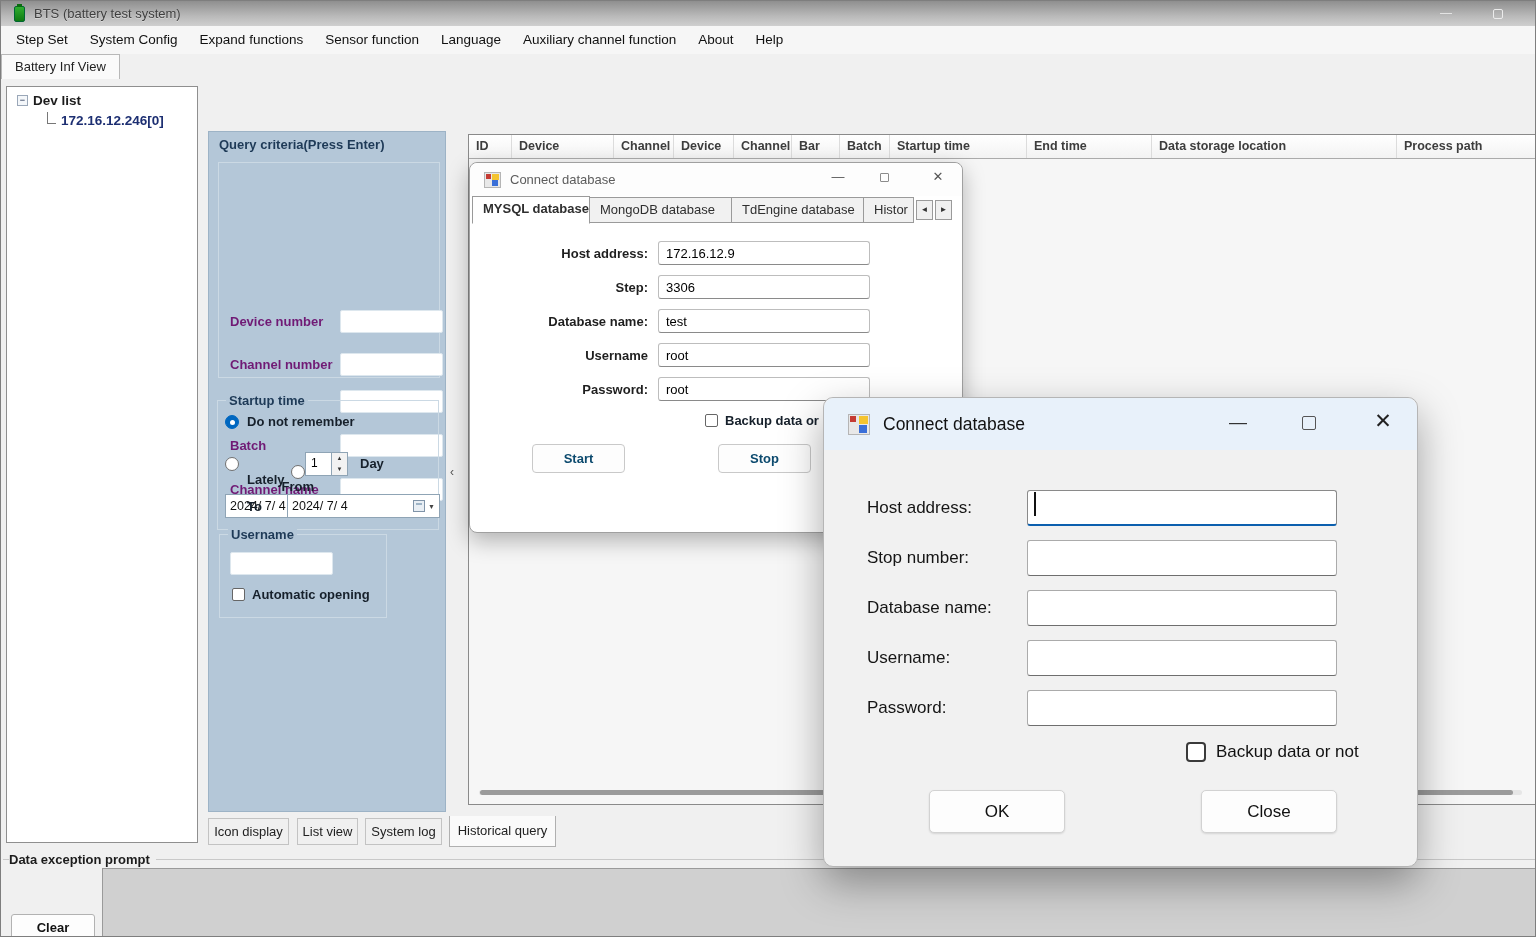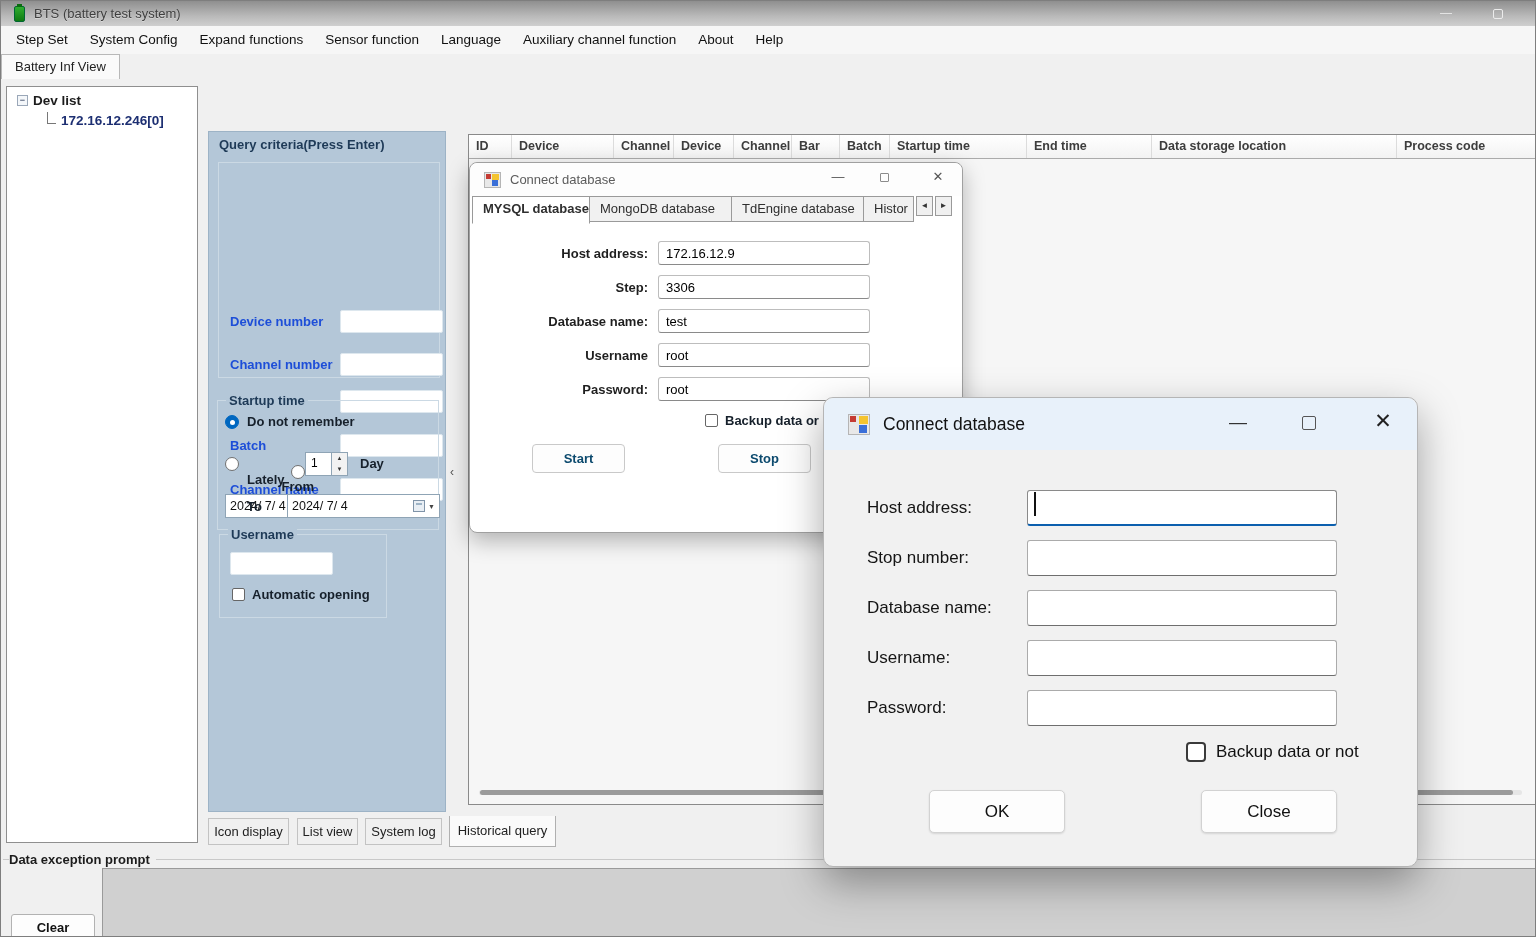--- a/index.html
+++ b/index.html
@@ -28,21 +28,21 @@
   .expander { width:11px; height:11px; border:1px solid #9aa7b8; background:#f4f7fa; font-size:9px; line-height:9px; text-align:center; color:#55617a; margin-right:5px; }
   .tree-child { position:absolute; left:40px; top:26px; display:flex; align-items:center; font-size:13.5px; font-weight:700; color:#1d2f72; }
   .tree-connector { width:9px; height:12px; border-left:1.5px solid #777; border-bottom:1.5px solid #777; margin:-6px 5px 0 0; }
 
   
   .query-panel { position:absolute; left:207px; top:130px; width:238px; height:681px; background:#b4c7d8; border:1px solid #9db3c6; }
   .qp-title { position:absolute; left:10px; top:5px; font-size:13px; font-weight:700; color:#1e3a57; }
   .qp-box { position:absolute; border:1px solid #cbd9e4; }
   .qp-box-label { position:absolute; top:-8px; left:8px; background:#b4c7d8; padding:0 3px; font-size:13px; font-weight:700; color:#1e3a57; }
   .qp-row { position:absolute; display:flex; align-items:center; }
-  .qp-label { font-size:13px; color:#1d4ed8; font-weight:600; }
+  .qp-label { font-size:13px; color:#701a75; font-weight:600; }
   .qp-input { background:#fff; border:1px solid #dde7ee; border-radius:2px; height:23px; width:103px; font-size:12px; padding:0 4px; }
   .radio { width:14px; height:14px; border-radius:50%; border:1px solid #707070; background:#fff; margin-right:8px; flex:0 0 auto; position:relative; }
   .radio.checked { background:#0067c0; border-color:#0067c0; }
   .radio.checked::after { content:""; position:absolute; left:4px; top:4px; width:5px; height:5px; border-radius:50%; background:#fff; }
   .rlabel { font-size:13px; font-weight:600; color:#16202b; }
   .spinner { display:flex; align-items:stretch; height:24px; }
   .spinner-val { width:27px; background:#fff; border:1px solid #8fa4b5; font-size:12px; text-align:left; padding:3px 0 0 5px; }
   .spinner-btns { display:flex; flex-direction:column; width:16px; border:1px solid #8fa4b5; border-left:none; background:#f2f2f2; }
   .spinner-btns span { flex:1; font-size:6px; line-height:10px; text-align:center; color:#333; }
   .date-field { display:flex; align-items:center; width:153px; height:24px; background:#fff; border:1px solid #8fa4b5; font-size:12.5px; padding:0 4px; }
@@ -78,21 +78,21 @@
   .dlg1 { position:absolute; left:468px; top:161px; width:494px; height:371px; background:#fff; border:1px solid #a0a0a0; border-radius:8px; box-shadow:0 8px 22px rgba(0,0,0,.28); z-index:10; }
   .dlg1-titlebar { position:relative; height:33px; display:flex; align-items:center; border-radius:8px 8px 0 0; background:#fdfdfd; }
   .form-icon { width:17px; height:16px; margin:0 9px 0 14px; position:relative; background:#e8e8e8; border:1px solid #b5b5b5; }
   .form-icon i { position:absolute; display:block; }
   .fi-red { left:1px; top:1px; width:5px; height:5px; background:#c53b33; }
   .fi-yellow { right:1px; top:1px; width:7px; height:6px; background:#f4c430; }
   .fi-blue { right:2px; bottom:1px; width:6px; height:6px; background:#3a6fd8; }
   .dlg1-title { font-size:13px; color:#5c5c5c; }
   .dlg-btn { position:absolute; top:6px; font-size:13px; color:#555; width:26px; text-align:center; }
   .dlg-max-box { position:absolute; top:10px; width:9px; height:9px; border:1.2px solid #8b8b8b; border-radius:1px; }
-  .dlg1-tabs { position:absolute; left:2px; top:33px; height:28px; width:490px; display:flex; align-items:flex-start; }
+  .dlg1-tabs { position:absolute; left:2px; top:33px; height:28px; width:490px; display:flex; align-items:center; }
   .d1tab { height:26px; background:#f1f1f1; border:1px solid #9a9a9a; border-left:none; font-size:13px; color:#2f2f2f; line-height:24px; padding:0 10px; white-space:nowrap; overflow:hidden; }
   .d1tab.active { height:28px; background:#fff; border-left:1px solid #9a9a9a; border-bottom:1px solid #fff; font-weight:700; }
   .tab-scroll { width:17px; height:20px; background:#f0f0f0; border:1px solid #9a9a9a; font-size:8px; color:#333; text-align:center; line-height:18px; margin-left:2px; }
   .dlg1-row { position:absolute; display:flex; align-items:center; }
   .dlg1-label { width:158px; text-align:right; font-size:13px; font-weight:600; color:#1f1f1f; margin-right:10px; }
   .dlg1-input { width:212px; height:24px; background:#fff; border:1px solid #bdbdbd; border-bottom:1.5px solid #8a8a8a; border-radius:3px; font-size:13px; padding:0 7px; }
   .dlg1-chk { position:absolute; left:235px; top:250px; display:flex; align-items:center; width:250px; overflow:hidden; }
   .dlg1-chk .rlabel { white-space:nowrap; }
   .d1-btn { position:absolute; top:281px; width:93px; height:29px; background:#fdfdfd; border:1px solid #c9c9c9; border-radius:4px; font-size:13px; font-weight:600; color:#0c4a6e; text-align:center; line-height:27px; }
 
@@ -236,21 +236,21 @@
       <div class="gh" style="width:43px;">ID</div>
       <div class="gh" style="width:102px;">Device</div>
       <div class="gh" style="width:60px;">Channel</div>
       <div class="gh" style="width:60px;">Device</div>
       <div class="gh" style="width:58px;">Channel</div>
       <div class="gh" style="width:48px;">Bar</div>
       <div class="gh" style="width:50px;">Batch</div>
       <div class="gh" style="width:137px;">Startup time</div>
       <div class="gh" style="width:125px;">End time</div>
       <div class="gh" style="width:245px;">Data storage location</div>
-      <div class="gh" style="flex:1;">Process code</div>
+      <div class="gh" style="flex:1;">Process path</div>
     </div>
     <div class="hscroll">
       <span class="hscroll-thumb"></span>
     </div>
   </div>
 
   <div class="bottom-tabs">
     <span class="btab" style="left:207px; width:81px;">Icon display</span>
     <span class="btab" style="left:296px; width:61px;">List view</span>
     <span class="btab" style="left:364px; width:77px;">System log</span>

